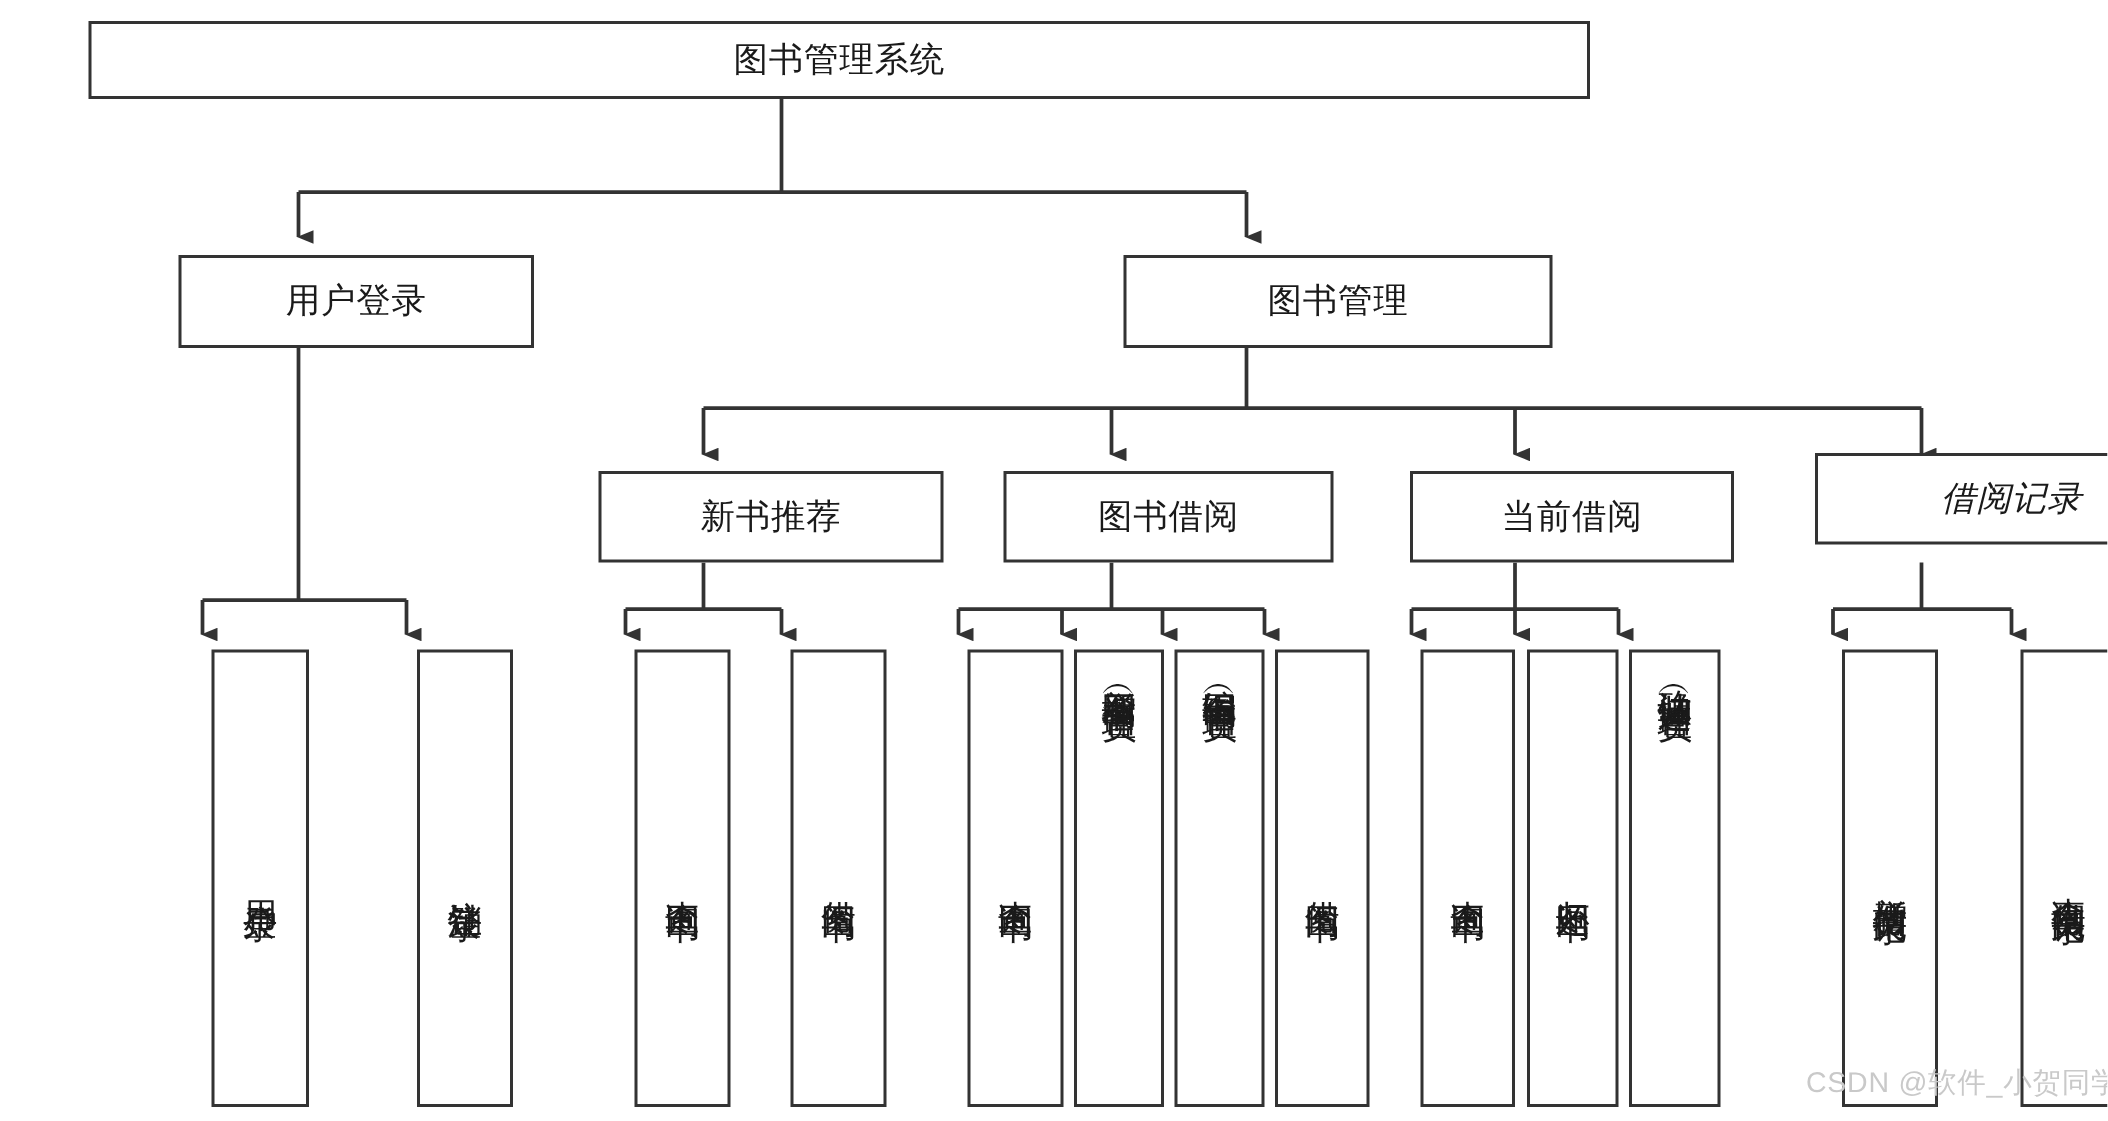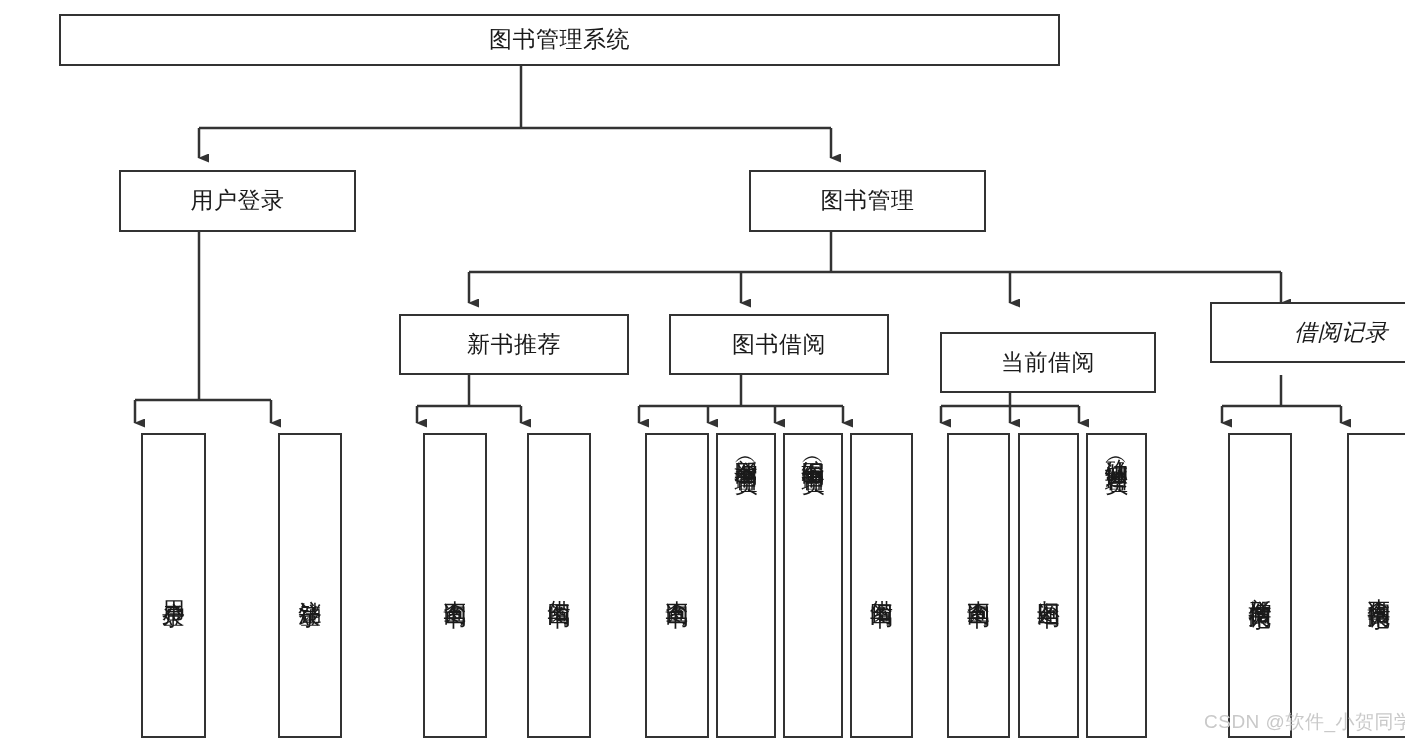--- a/index.html
+++ b/index.html
@@ -127,33 +127,33 @@
   </svg>
 
   <div class="node horiz" style="left:21px; top:14px; width:1001px; height:52px;">
     <span class="label">图书管理系统</span>
   </div>
 
   <div class="node horiz" style="left:81px; top:170px; width:237px; height:62px;">
     <span class="label">用户登录</span>
   </div>
 
-  <div class="node horiz" style="left:711px; top:170px; width:237px; height:62px;">
+  <div class="node horiz" style="left:711px; top:170px; width:286px; height:62px;">
     <span class="label">图书管理</span>
   </div>
 
   <div class="node horiz" style="left:361px; top:314px; width:230px; height:61px;">
     <span class="label">新书推荐</span>
   </div>
 
   <div class="node horiz" style="left:631px; top:314px; width:220px; height:61px;">
     <span class="label">图书借阅</span>
   </div>
 
-  <div class="node horiz" style="left:902px; top:332px; width:216px; height:61px;">
+  <div class="node horiz" style="left:902px; top:314px; width:216px; height:61px;">
     <span class="label">当前借阅</span>
   </div>
 
   <div class="node horiz" style="left:1172px; top:302px; width:262px; height:61px;font-style:italic;">
     <span class="label">借阅记录</span>
   </div>
 
   <div class="node vert centered" style="left:103px; top:433px; width:65px; height:305px;">
     <span class="label">用户登录</span>
   </div>

